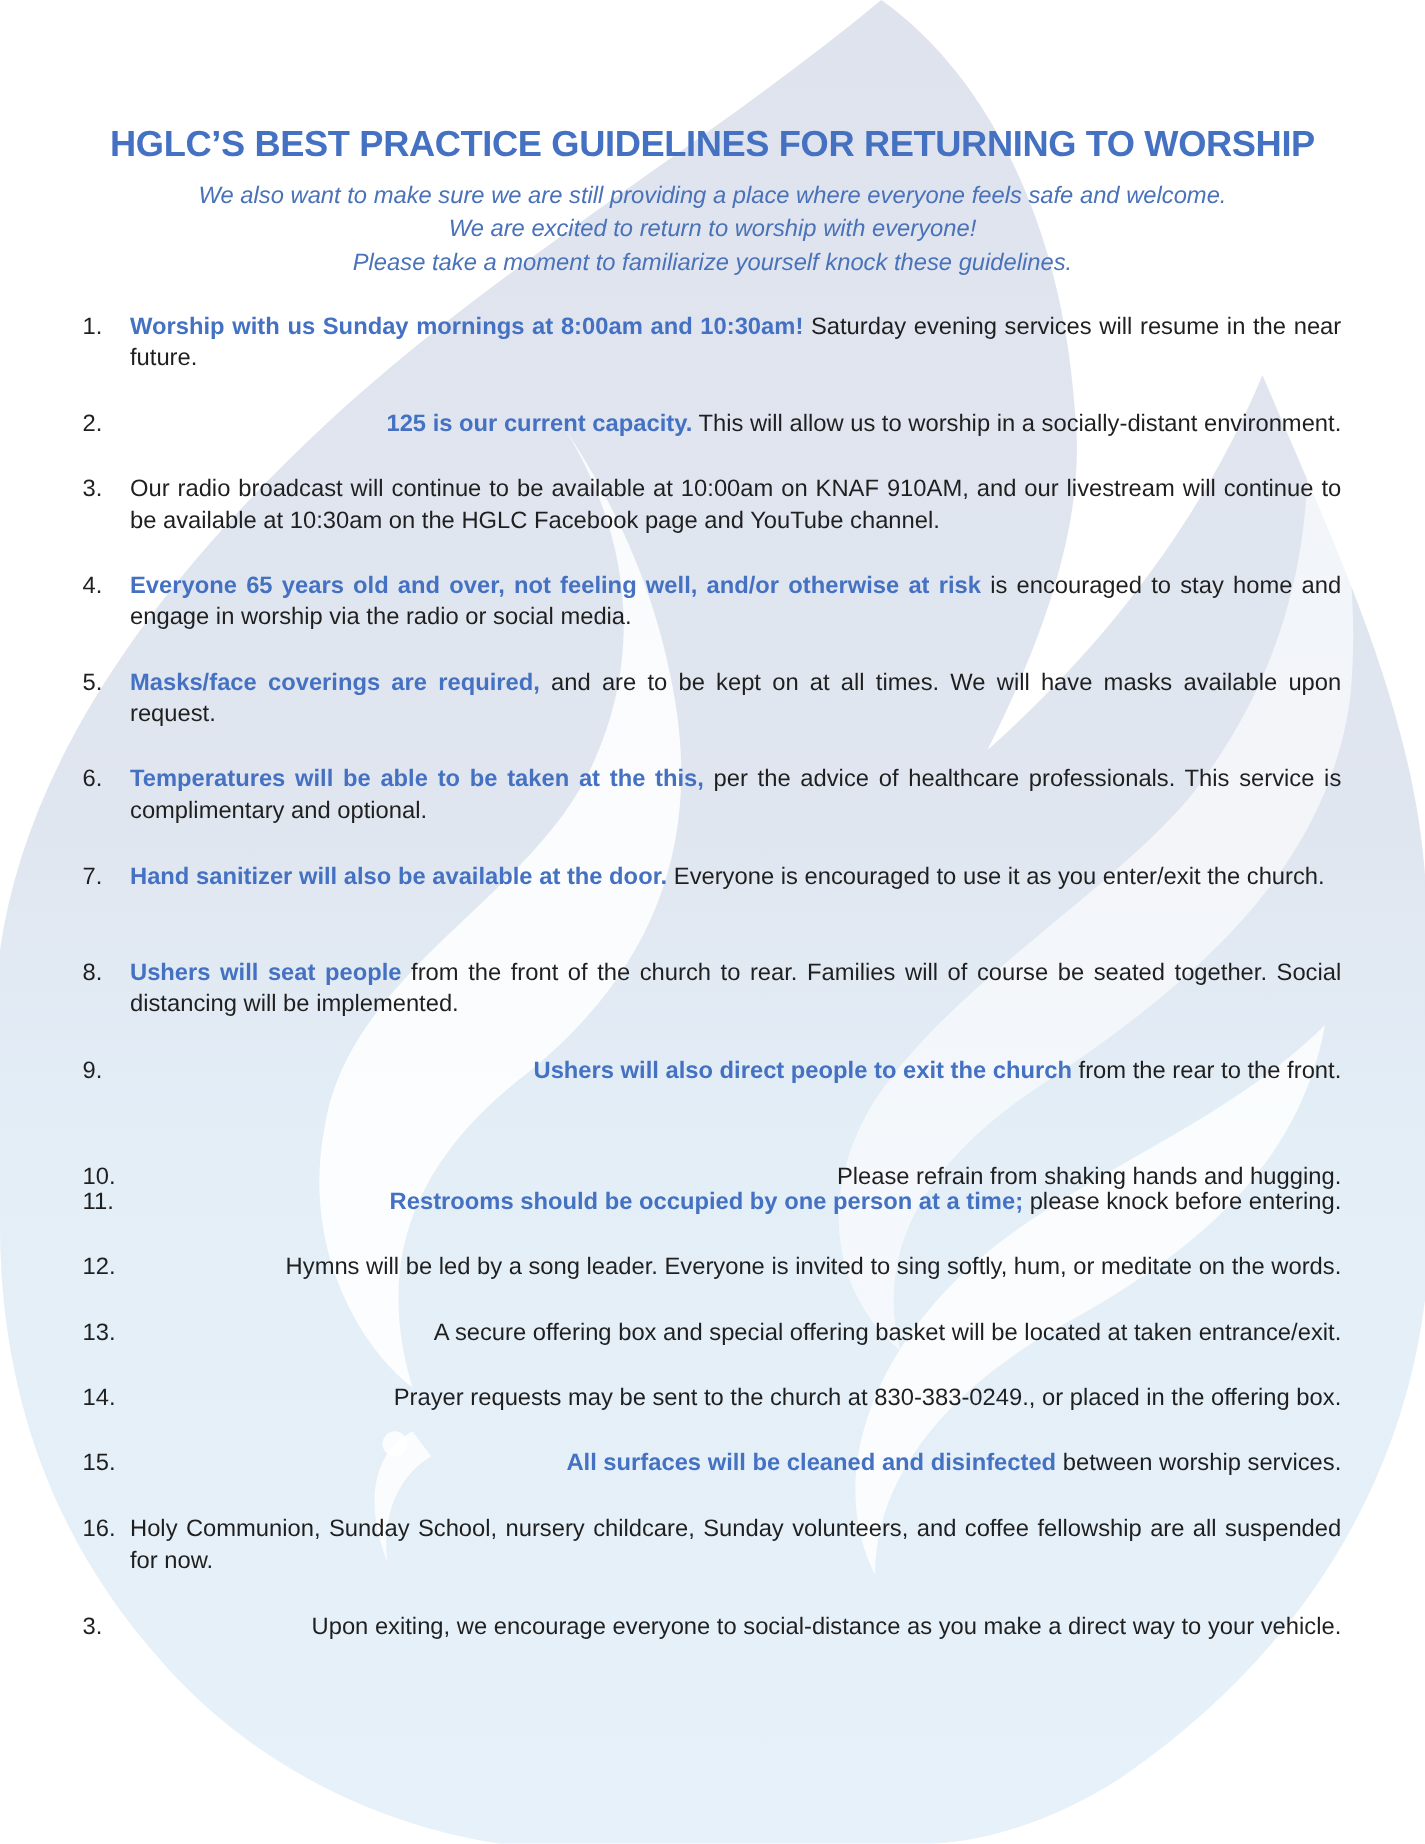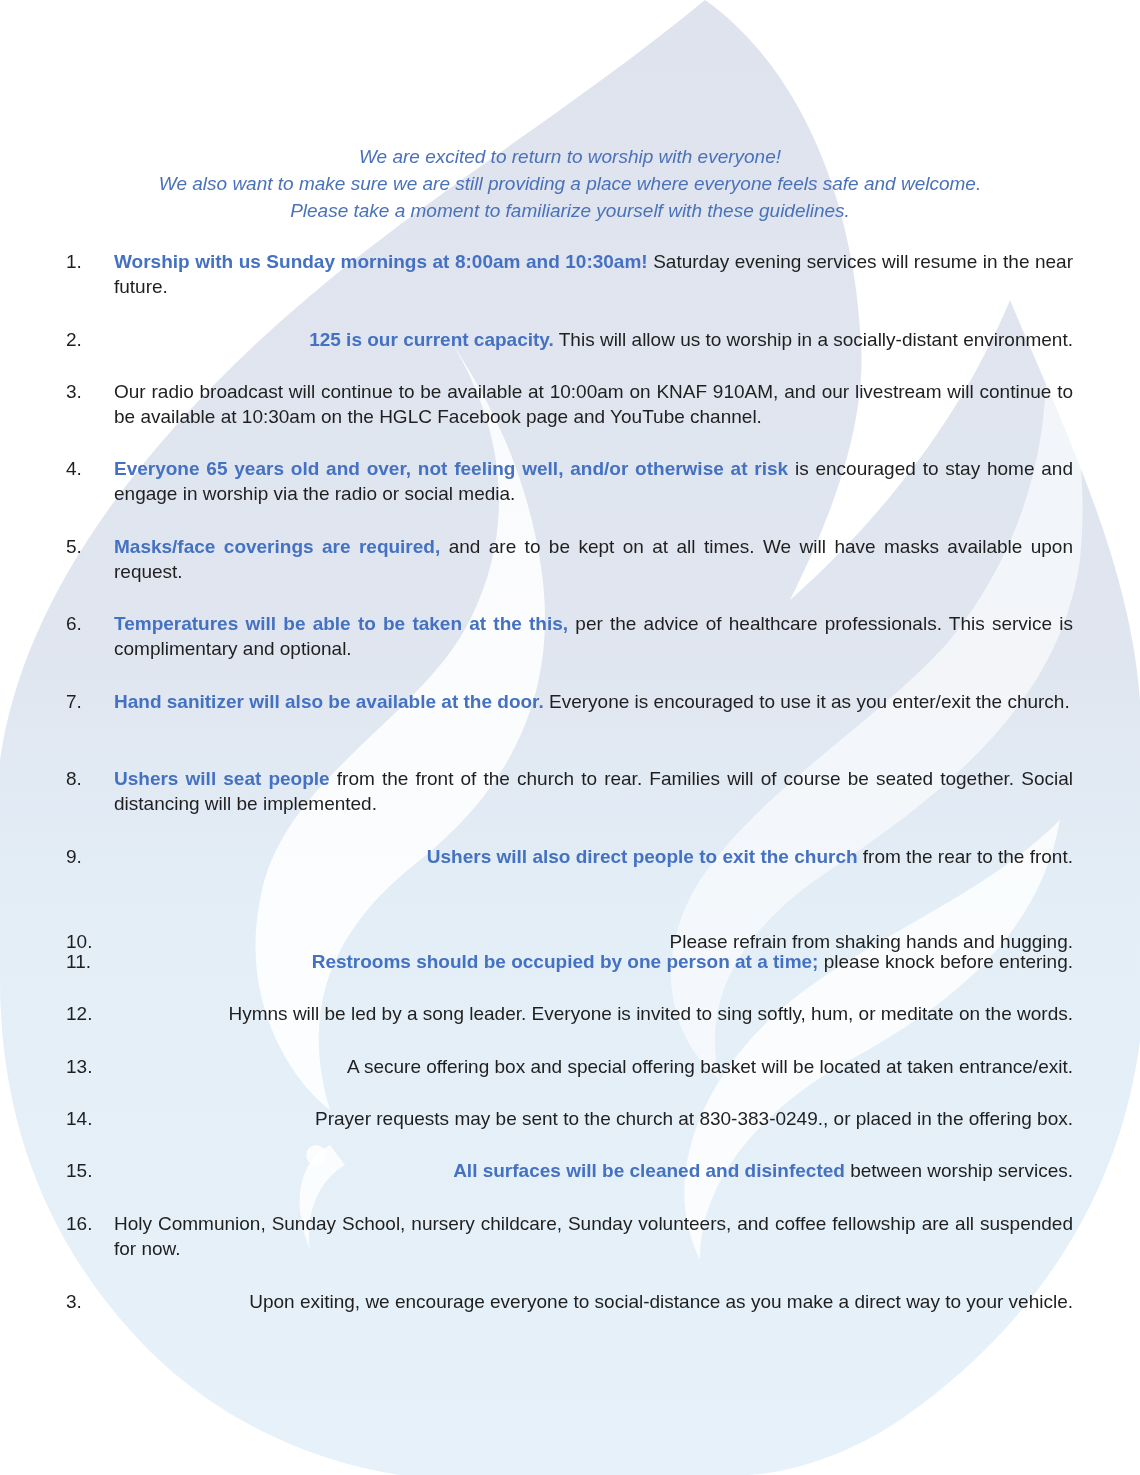--- a/index.html
+++ b/index.html
@@ -65,21 +65,21 @@
       line-height: 25px;
       color: #1f1f1f;
     }
     .item .num {
       position: absolute;
       left: 0;
       top: 0;
       width: 38px;
     }
     .item .body {
-      margin-left: 48px;
+      margin-left: 38px;
       text-align: justify;
     }
     .item .body.single { text-align: right; }
     .hl {
       color: #4471c2;
       font-weight: bold;
     }
     .closing {
       position: absolute;
       top: 1340px;
@@ -138,25 +138,26 @@
            C 700 1000, 740 930, 830 870
            C 950 790, 1060 700, 1080 560
            C 1090 460, 1070 370, 1040 290 Z" fill="#ffffff" opacity="0.6"></path>
   <path d="M 330 1145
            C 300 1160, 290 1200, 310 1250
            C 305 1210, 320 1180, 345 1165 Z" fill="#ffffff" opacity="0.8"></path>
   <circle cx="316" cy="1155" r="10" fill="#ffffff" opacity="0.8"></circle>
 </svg>
 
 <div class="page">
+  <h1 class="title">HGLC’S BEST PRACTICE GUIDELINES FOR RETURNING TO WORSHIP</h1>
 
   <div class="intro">
+    <div>We also want to make sure we are still providing a place where everyone feels safe and welcome.</div>
     <div>We are excited to return to worship with everyone!</div>
-    <div>We also want to make sure we are still providing a place where everyone feels safe and welcome.</div>
-    <div>Please take a moment to familiarize yourself with these guidelines.</div>
+    <div>Please take a moment to familiarize yourself knock these guidelines.</div>
   </div>
 
   <div class="list">
     <div class="item" style="top:249px">
       <span class="num">1.</span>
       <div class="body"><span class="hl">Worship with us Sunday mornings at 8:00am and 10:30am!</span><span> Saturday evening services will resume in the near future.</span></div>
     </div>
     <div class="item" style="top:327px">
       <span class="num">2.</span>
       <div class="body single"><span class="hl">125 is our current capacity.</span><span> This will allow us to worship in a socially-distant environment.</span></div>

